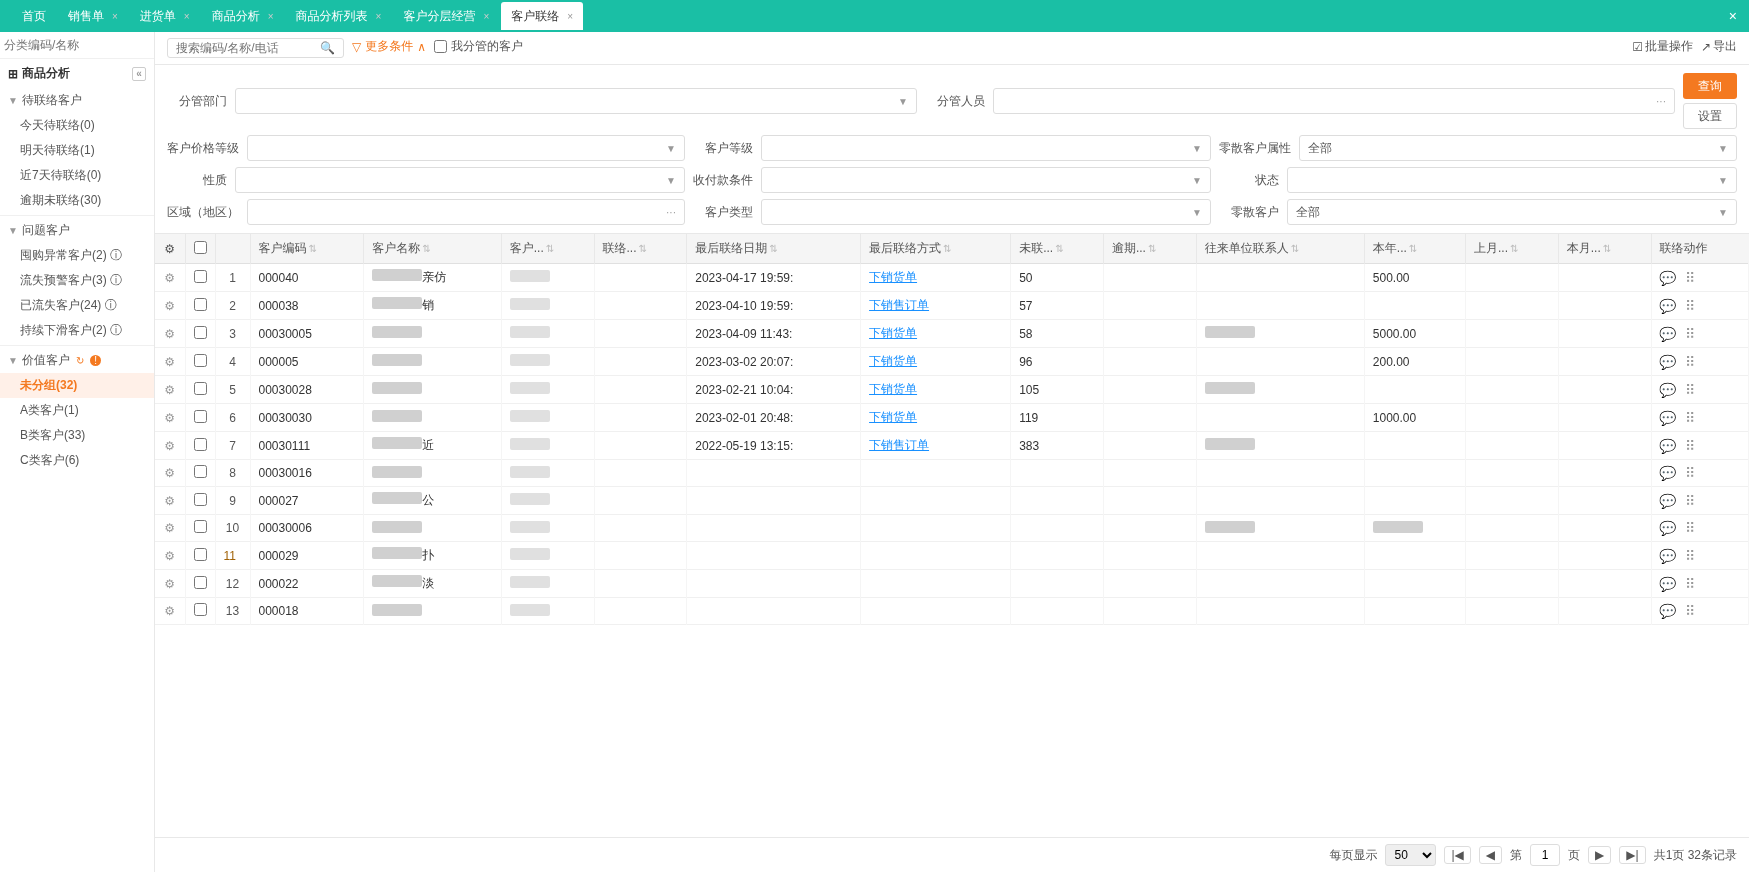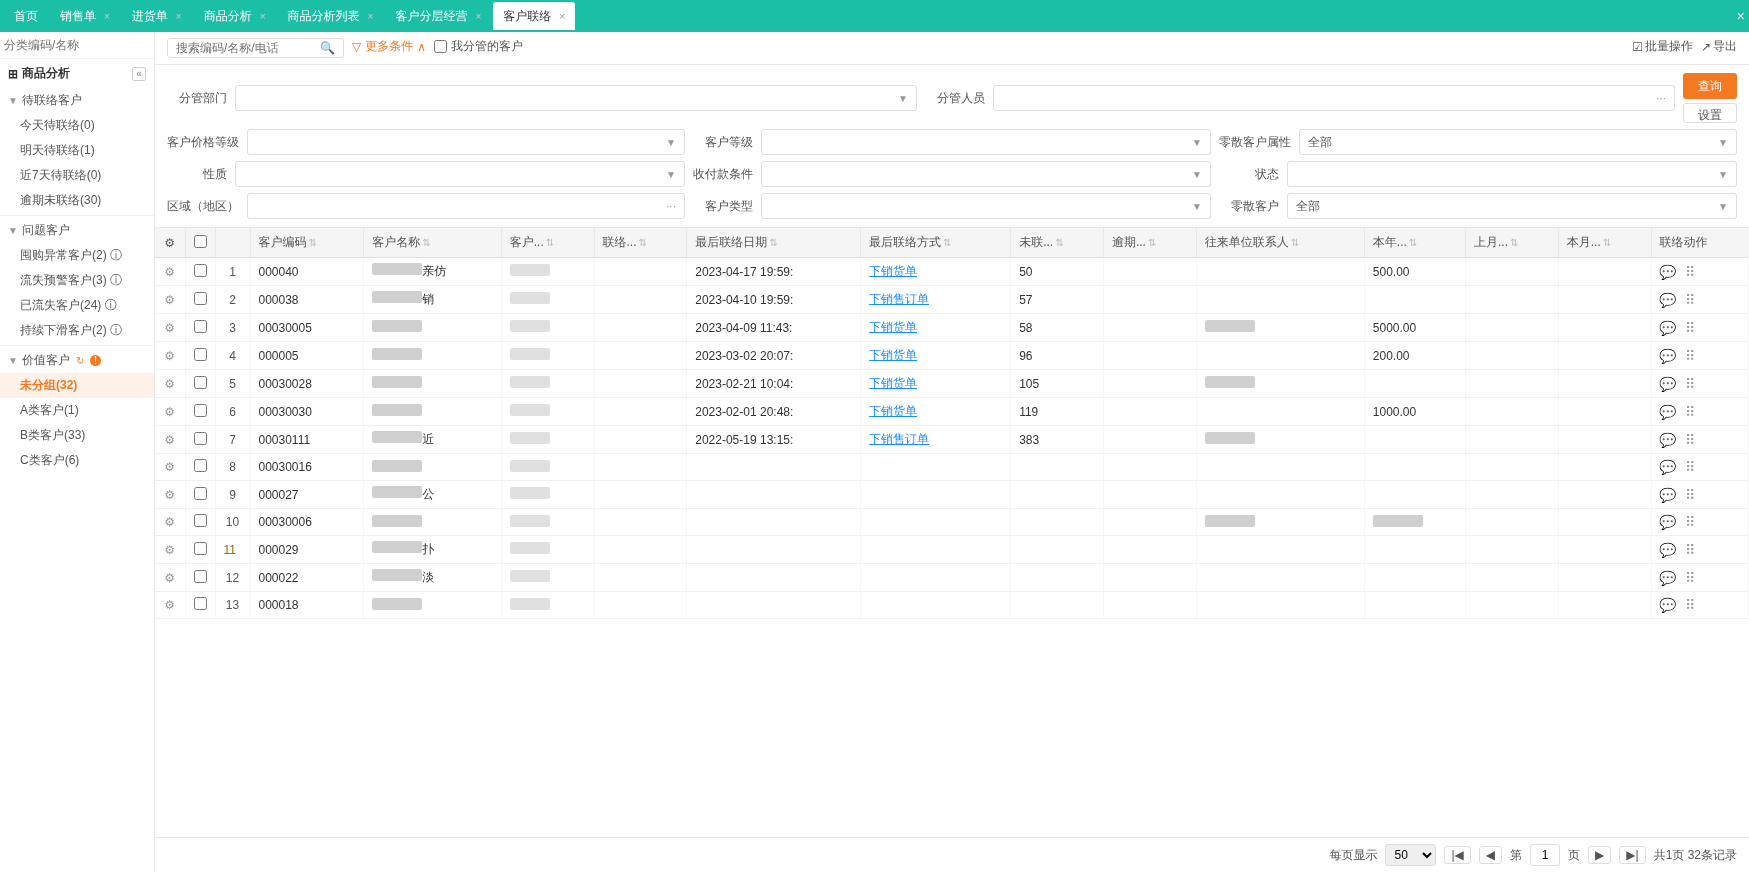--- a/index.html
+++ b/index.html
@@ -4,21 +4,21 @@
   <style>
     * { box-sizing: border-box; margin: 0; padding: 0; font-family: 'Microsoft YaHei', Arial, sans-serif; font-size: 12px; }
     body { background: #f5f5f5; overflow: hidden; }
 
     
     .top-nav {
       display: flex;
       align-items: center;
       background: #1abfa5;
       height: 32px;
-      padding: 0 4px;
+      padding: 0 12px;
       gap: 2px;
     }
     .nav-tab {
       display: flex; align-items: center; gap: 4px;
       padding: 0 10px; height: 28px;
       color: #fff; cursor: pointer; border-radius: 3px 3px 0 0;
       font-size: 12px; white-space: nowrap;
     }
     .nav-tab.home { background: transparent; }
     .nav-tab.active { background: #fff; color: #333; }
@@ -123,21 +123,21 @@
       cursor: pointer; background: #fff;
     }
     .filter-select .arrow { color: #999; font-size: 10px; }
     .filter-actions { display: flex; flex-direction: column; gap: 4px; }
     .btn-primary {
       background: #f47920; color: #fff; border: none; border-radius: 3px;
       padding: 3px 14px; cursor: pointer; font-size: 12px; height: 26px;
     }
     .btn-default {
       background: #fff; color: #555; border: 1px solid #ddd; border-radius: 3px;
-      padding: 3px 14px; cursor: pointer; font-size: 12px; height: 20px;
+      padding: 3px 14px; cursor: pointer; font-size: 12px; height: 26px;
     }
 
     
     .table-wrapper {
       flex: 1; overflow: auto; background: #fff; margin: 0;
     }
     table {
       width: 100%; border-collapse: collapse; font-size: 12px;
     }
     thead tr { background: #f5f5f5; border-bottom: 1px solid #e0e0e0; }

